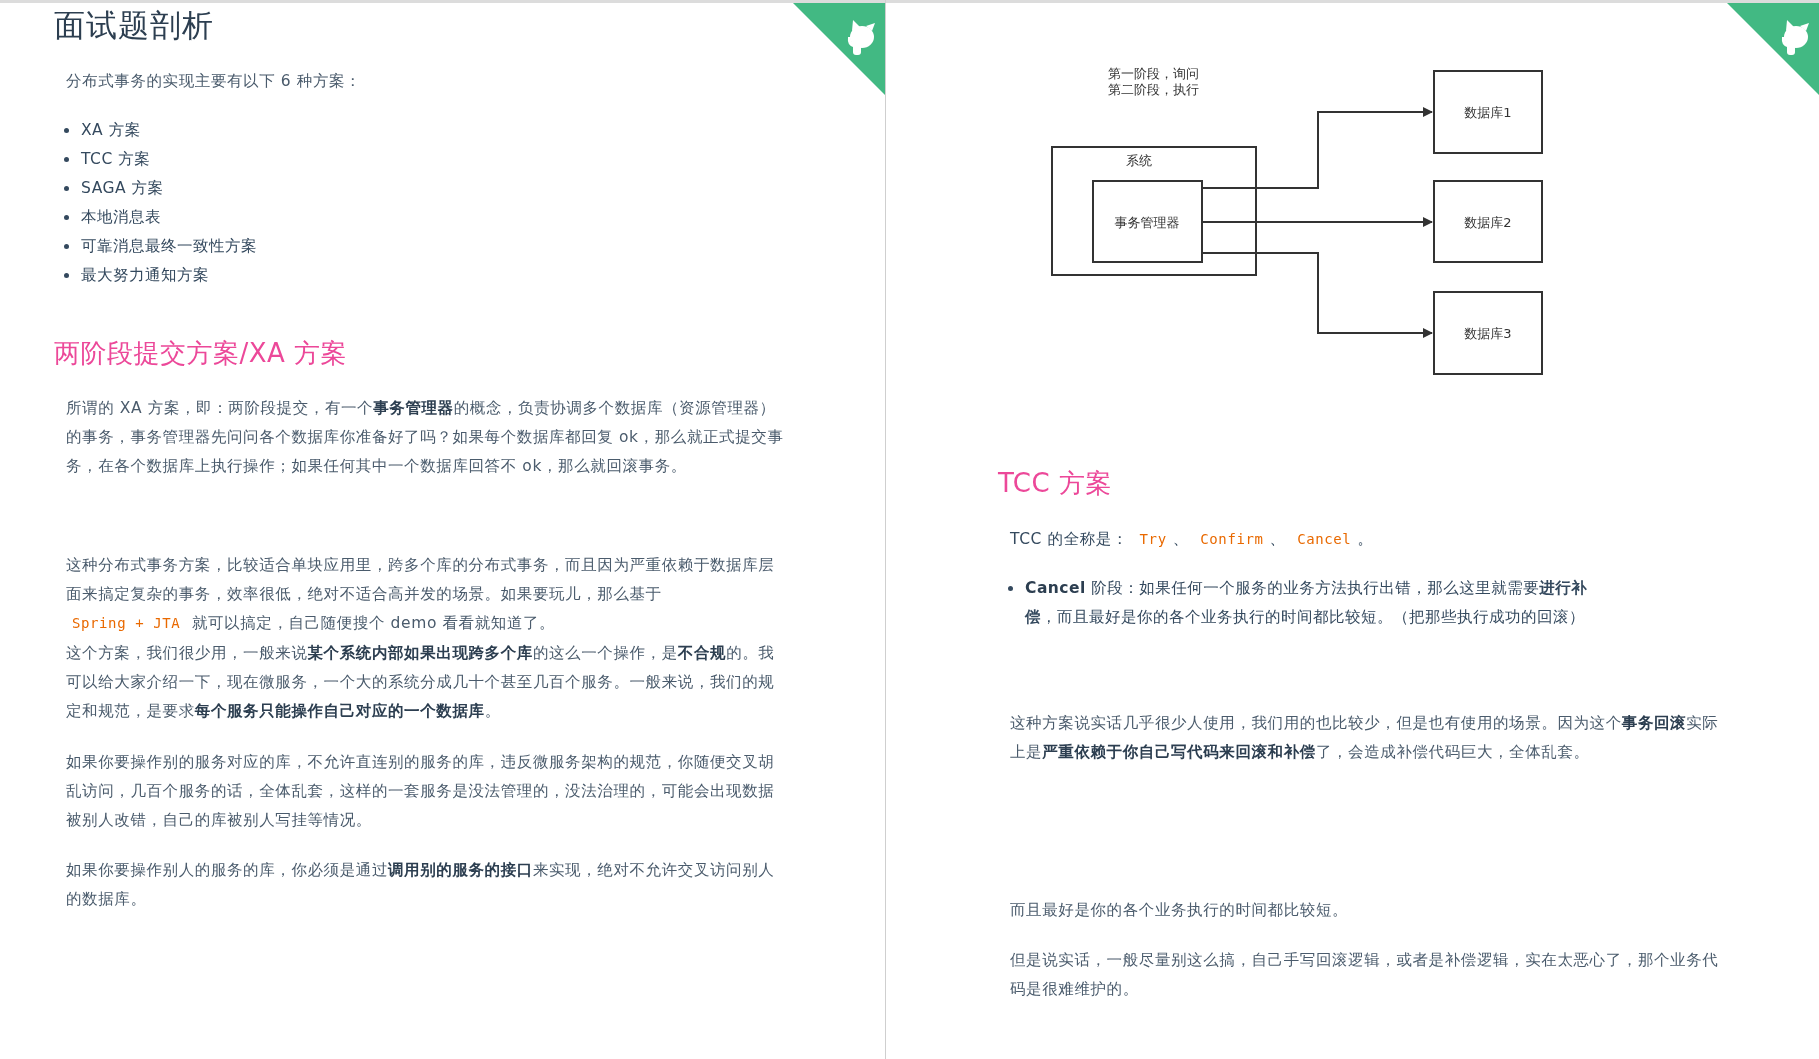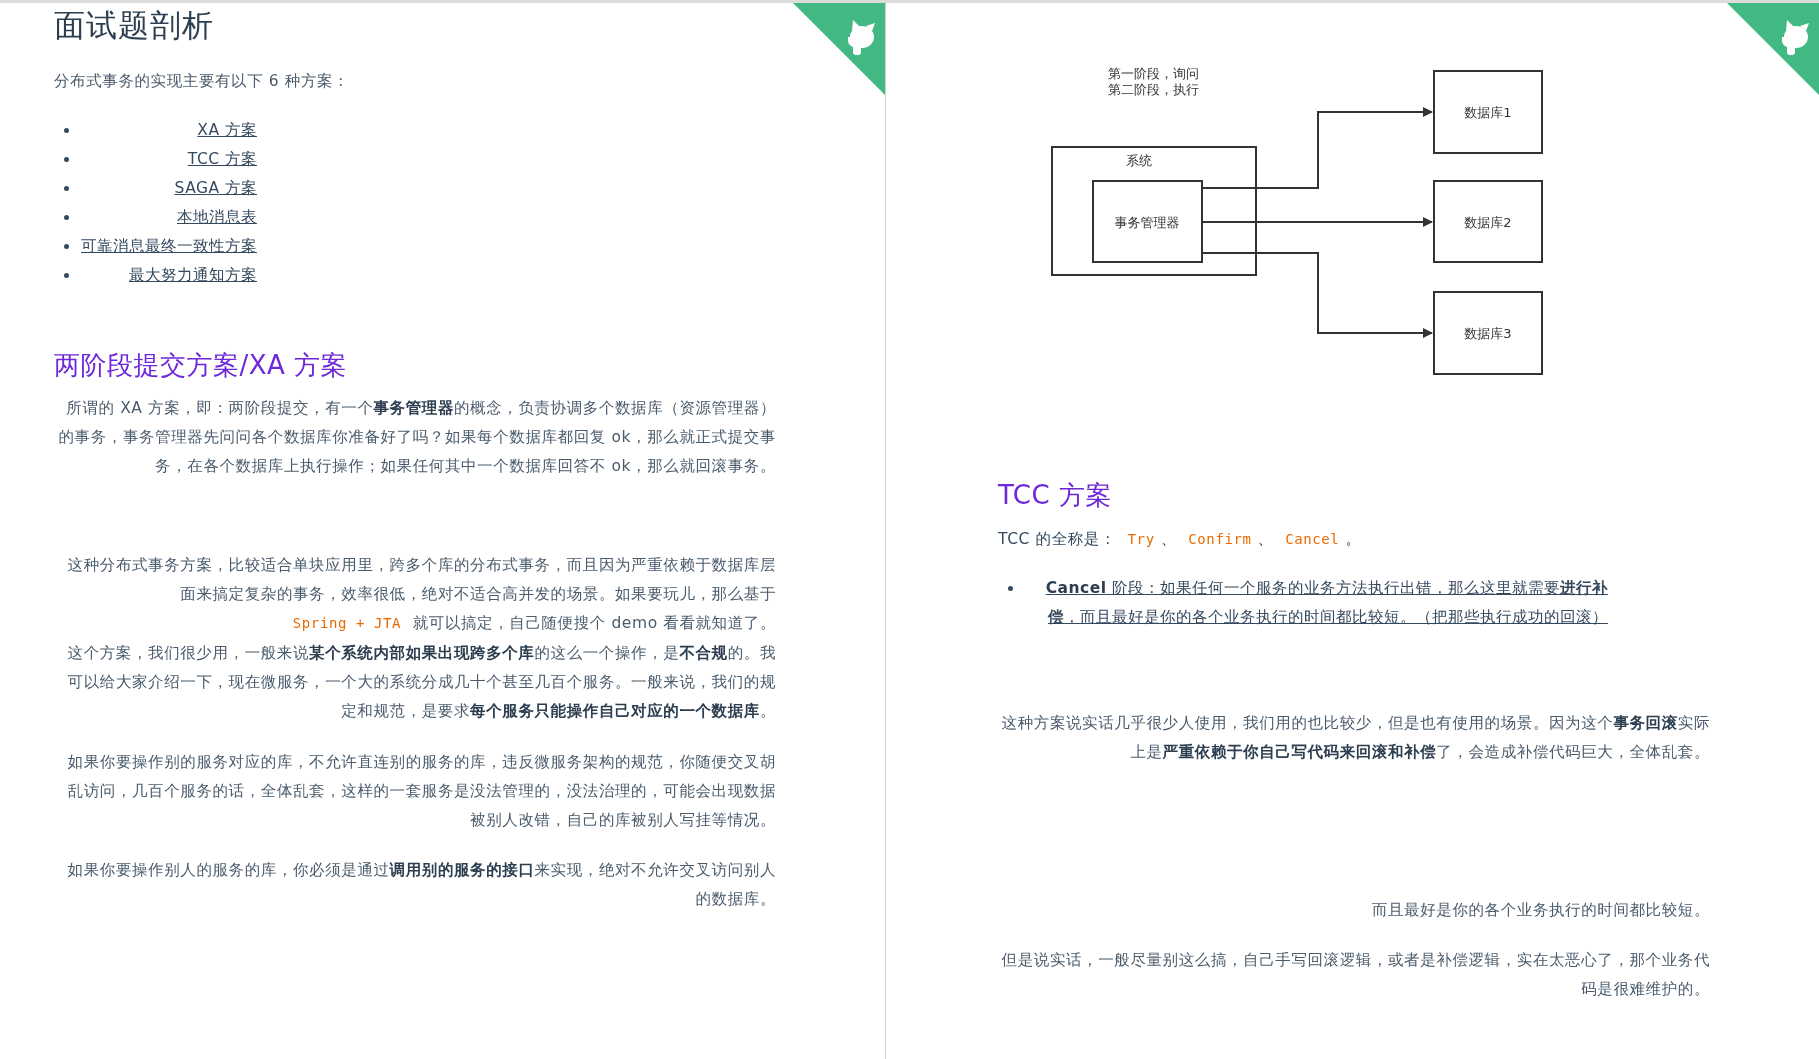--- a/index.html
+++ b/index.html
@@ -1,34 +1,34 @@
 <!DOCTYPE html>
 <html><head>
 <meta charset="utf-8">
 <style>
   * { box-sizing: border-box; margin: 0; padding: 0; }
   html, body { width: 1819px; height: 1059px; overflow: hidden; background: #ffffff; }
   body { position: relative; font-family: "DejaVu Sans", "Liberation Sans", sans-serif; color: #34495e; }
   .topbar { position: absolute; left: 0; top: 0; width: 1819px; height: 3px; background: #dcdcdc; }
-  .page { position: absolute; top: 3px; height: 1056px; background: #fff; overflow: hidden; text-align: right; }
+  .page { position: absolute; top: 3px; height: 1056px; background: #fff; overflow: hidden; }
   .page-left { left: 0; width: 885px; }
   .page-right { left: 886px; width: 933px; }
   .divider { position: absolute; left: 885px; top: 0; width: 1px; height: 1059px; background: #cfcfcf; }
   .corner { position: absolute; top: 0; width: 92px; height: 92px; }
   .page-left .corner { right: 0; }
   .page-right .corner { right: 0; }
   .corner svg { display: block; }
 
   .h1 { position: absolute; font-size: 31px; font-weight: normal; color: #2c3e50; letter-spacing: 1px; }
-  .h2 { position: absolute; font-size: 26px; font-weight: normal; color: #6d28d9; letter-spacing: 0.5px; margin-top: 12px; }
-  .p  { position: absolute; font-size: 15.5px; line-height: 29px; color: #4a5b6c; letter-spacing: 0.6px; }
+  .h2 { position: absolute; font-size: 26px; font-weight: normal; color: #ec4899; letter-spacing: 0.5px; }
+  .p  { position: absolute; font-size: 15.5px; line-height: 29px; color: #4a5b6c; letter-spacing: 0.6px; margin-left: 12px; }
   .p b, .strong { font-weight: bold; color: #2c3e50; }
   .code { font-family: "DejaVu Sans Mono", "Liberation Mono", monospace; color: #e96900; font-size: 14px; padding: 0 6px; }
   ul.list { position: absolute; list-style: none; font-size: 15.5px; color: #34495e; }
-  ul.list li { position: relative; padding-left: 27px; line-height: 29px; letter-spacing: 0.5px; text-decoration: underline; }
+  ul.list li { position: relative; padding-left: 27px; line-height: 29px; letter-spacing: 0.5px; }
   ul.list li::before { content: ""; position: absolute; left: 10px; top: 12px; width: 5px; height: 5px; border-radius: 50%; background: #34495e; }
 
   
   .diagram { position: absolute; left: 0; top: 0; width: 933px; height: 440px; }
   .diagram svg text { font-family: "DejaVu Sans", "Liberation Sans", sans-serif; fill: #333; }
 </style>
 </head>
 <body>
 
 <div class="topbar"></div>

